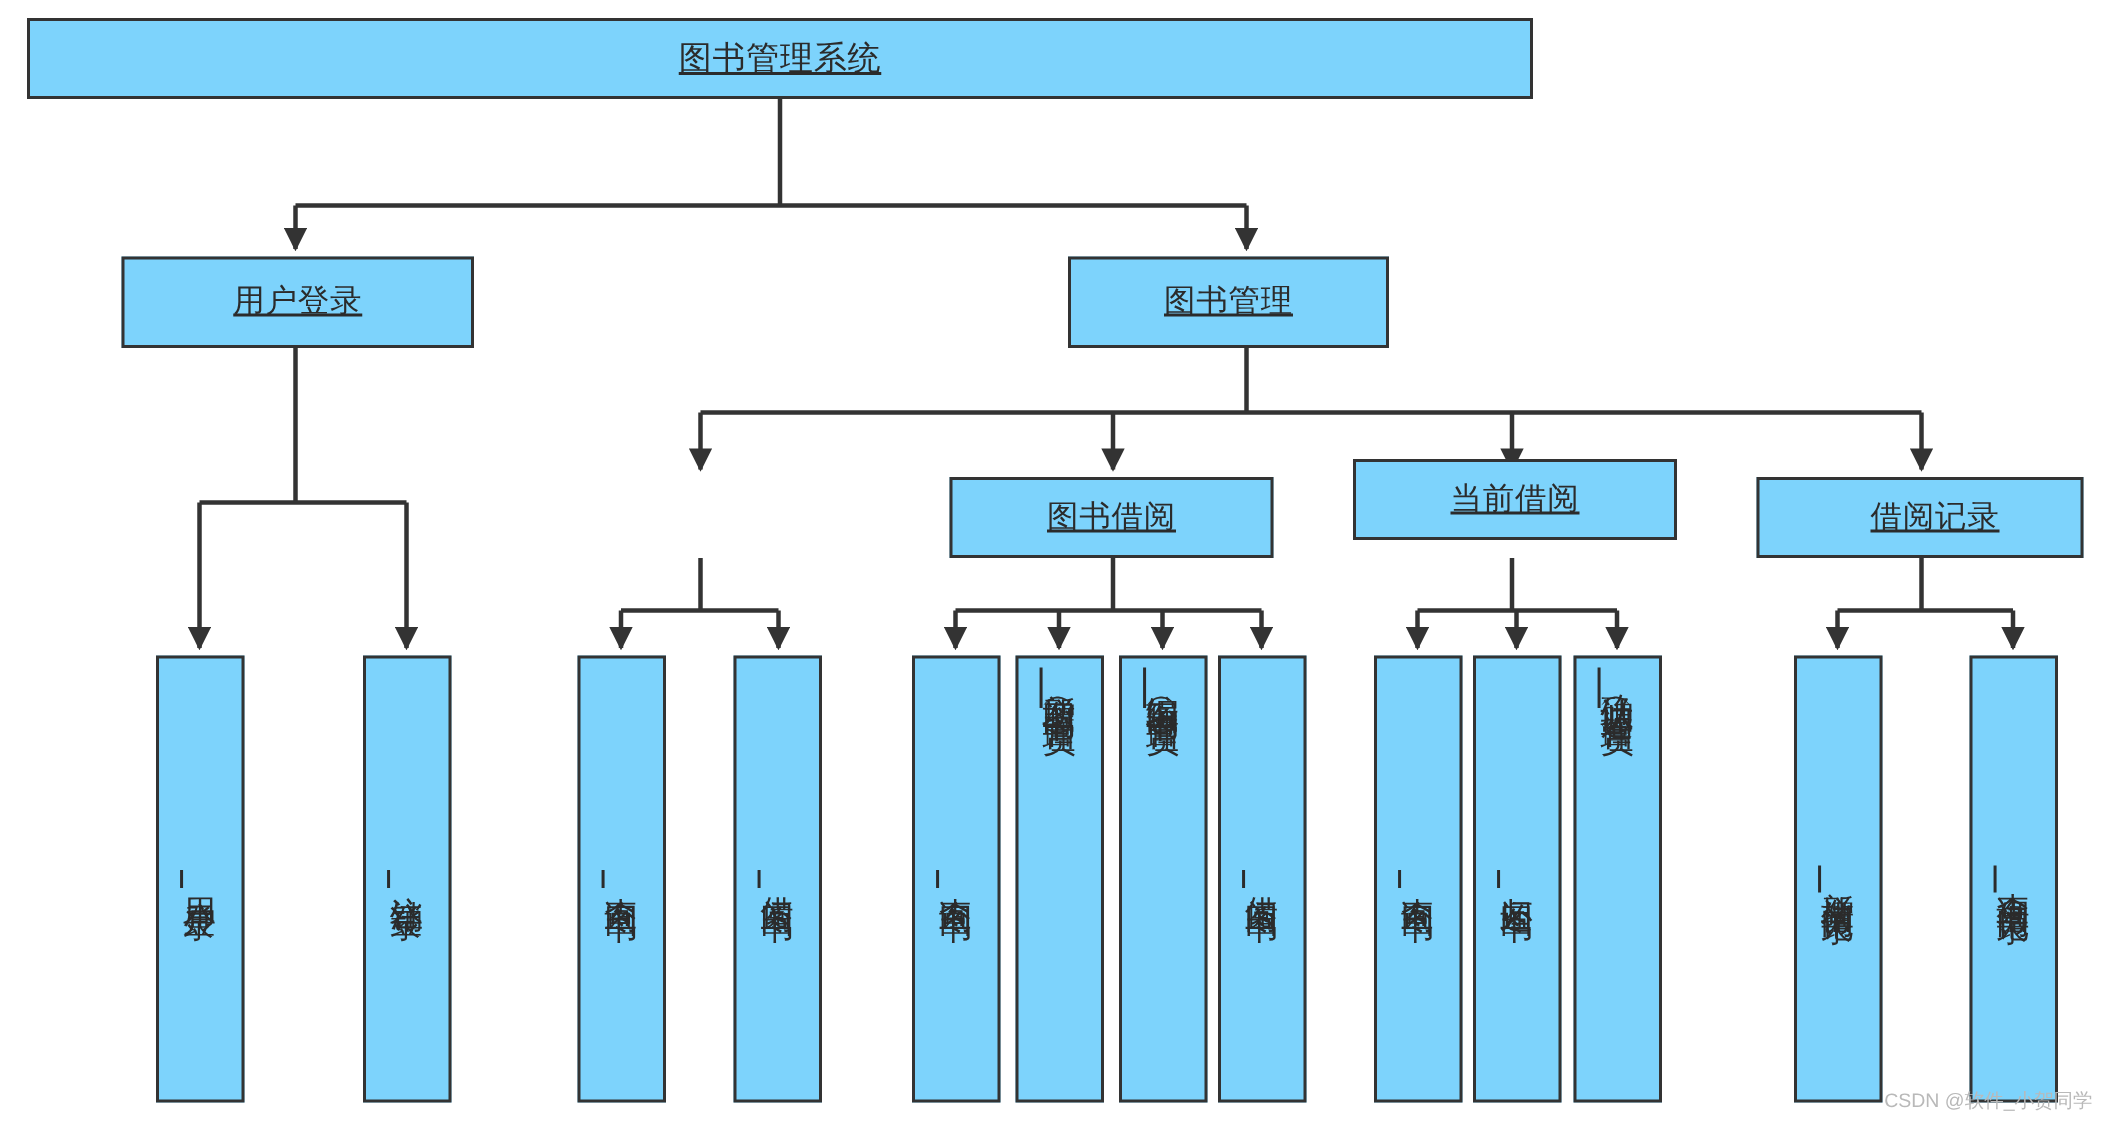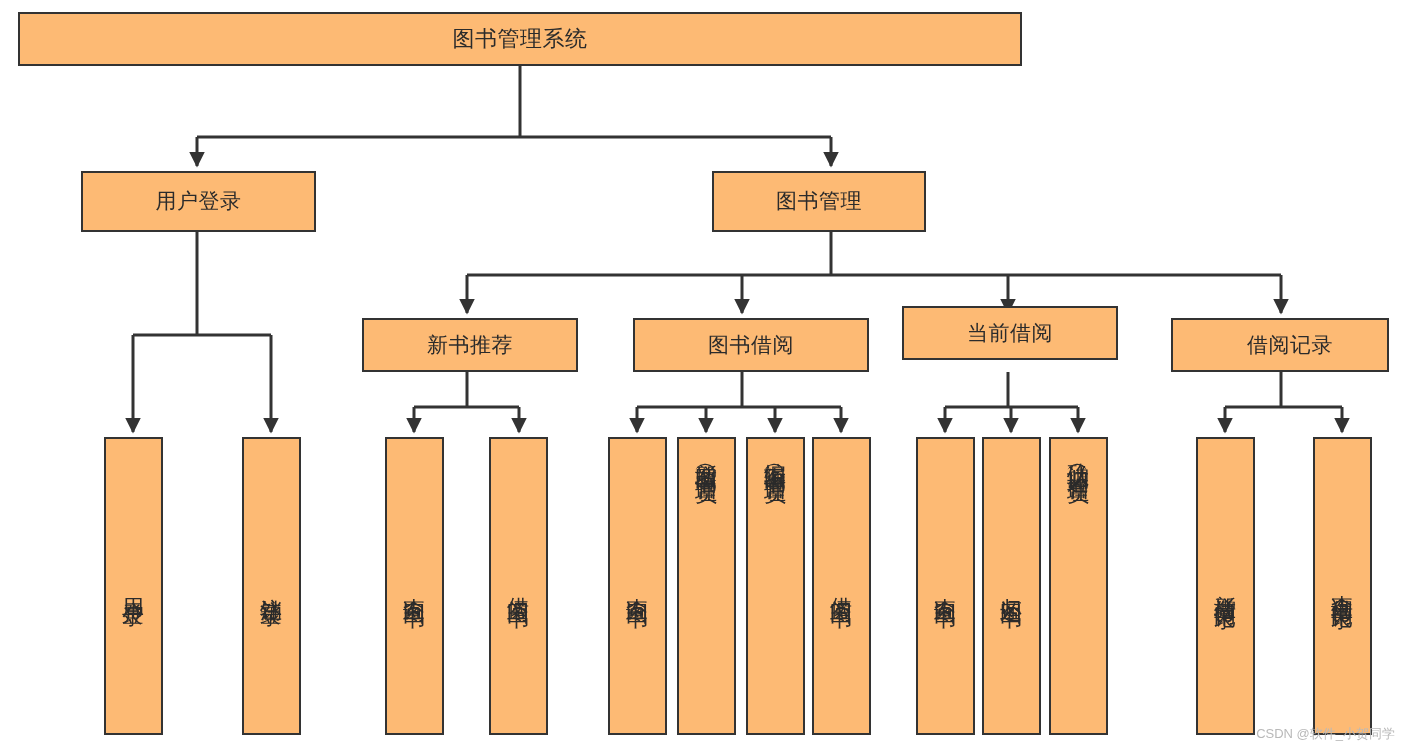--- a/index.html
+++ b/index.html
@@ -8,26 +8,27 @@
     background:#ffffff;
     font-family:"Liberation Sans","DejaVu Sans",sans-serif;
     overflow:hidden;
   }
   #canvas{position:relative;width:1405px;height:747px;}
   svg#edges{position:absolute;left:0;top:0;width:1405px;height:747px;}
 
   .node{
     position:absolute;
     box-sizing:border-box;
-    background:#fdba74;
+    background:#7dd3fc;
     border:2px solid #333333;
     display:flex;
     align-items:center;
     justify-content:center;
     color:#2b2b2b;
+    text-decoration:underline;
   }
   .node .label{
     display:block;
     text-align:center;
     line-height:1.18;
     letter-spacing:0.5px;
   }
   
   .node.horiz .label{font-size:21px;}
   .node.root .label{font-size:22px;}
@@ -121,25 +122,22 @@
   </div>
 
   <div class="node horiz" style="left:81px;top:171px;width:235px;height:61px;">
     <span class="label">用户登录</span>
   </div>
 
   <div class="node horiz" style="left:712px;top:171px;width:214px;height:61px;">
     <span class="label">图书管理</span>
   </div>
 
-  <div class="node horiz" style="left:362px;top:318px;width:216px;height:54px;">
-    <span class="label">新书推荐</span>
-  </div>
-
-  <div class="node horiz" style="left:633px;top:318px;width:236px;height:54px;">
+
+  <div class="node horiz" style="left:633px;top:318px;width:216px;height:54px;">
     <span class="label">图书借阅</span>
   </div>
 
   <div class="node horiz" style="left:902px;top:306px;width:216px;height:54px;">
     <span class="label">当前借阅</span>
   </div>
 
   <div class="node horiz" style="left:1171px;top:318px;width:218px;height:54px;padding-left:20px;">
     <span class="label">借阅记录</span>
   </div>

